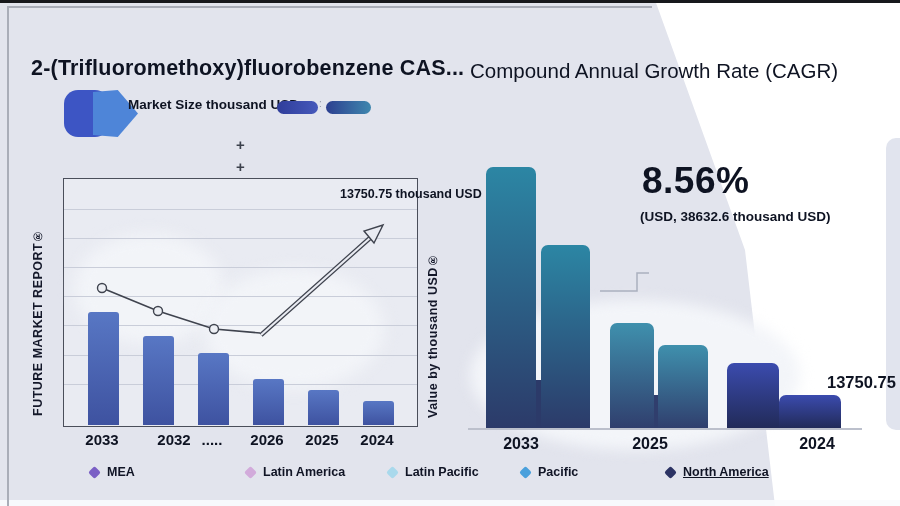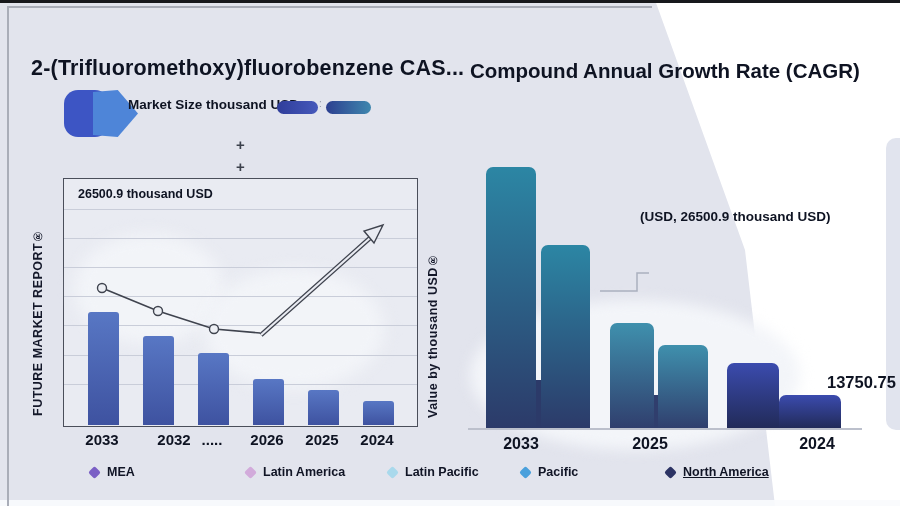--- a/index.html
+++ b/index.html
@@ -10,21 +10,21 @@
               clip-path:polygon(655px 0,100% 0,100% 100%,775px 100%,745px 250px);z-index:0;}
   .gray-sliver{position:absolute;left:886px;top:138px;width:14px;height:292px;background:#e1e4ee;
                border-radius:10px 0 0 10px;z-index:1;}
   .cloud{position:absolute;background:#f3f5f9;border-radius:50%;filter:blur(7px);z-index:1;}
   .top-strip{position:absolute;top:0;left:0;width:100%;height:3px;background:#17181c;z-index:8;}
   .frame-l{position:absolute;left:7px;top:6px;bottom:0;width:1.5px;background:#a9adb8;z-index:7;}
   .frame-t{position:absolute;left:7px;top:6px;width:645px;height:1.5px;background:#a9adb8;z-index:7;}
   .bottom-strip{position:absolute;bottom:0;left:0;width:100%;height:6px;background:#fafbfd;opacity:.9;z-index:6;}
   
   .left-title{position:absolute;left:31px;top:56px;font-size:21.5px;font-weight:800;letter-spacing:.2px;z-index:3;}
-  .right-title{position:absolute;left:470px;top:59px;font-size:20.5px;font-weight:700;z-index:3;}
+  .right-title{position:absolute;left:470px;top:59px;font-size:20.5px;font-weight:400;z-index:3;}
   .right-subtitle{position:absolute;left:575px;top:92px;width:170px;text-align:center;
                   font-size:12.5px;font-weight:700;z-index:3;}
   
   .logo-pill{position:absolute;left:64px;top:90px;width:45px;height:47px;border-radius:14px;
              background:#3d55c4;z-index:3;}
   .logo-hex{position:absolute;left:93px;top:90px;width:45px;height:47px;background:#4e85d8;
             clip-path:polygon(0 4%,55% 0,100% 50%,55% 100%,0 96%);z-index:3;}
   .market-size-label{position:absolute;left:128px;top:97px;font-size:13.5px;font-weight:800;z-index:3;}
   .pill1{position:absolute;left:277px;top:101px;width:41px;height:13px;border-radius:7px;
          background:linear-gradient(90deg,#2f3d9a,#4659bb);z-index:3;}
@@ -97,21 +97,21 @@
     <div class="panel-cloud" style="left:140px;top:90px;width:180px;height:120px;"></div>
     <div id="gridlines">
         <div class="gridline" style="top: 30px;"></div>
         <div class="gridline" style="top: 59px;"></div>
         <div class="gridline" style="top: 88px;"></div>
         <div class="gridline" style="top: 117px;"></div>
         <div class="gridline" style="top: 146px;"></div>
         <div class="gridline" style="top: 176px;"></div>
         <div class="gridline" style="top: 205px;"></div>
       </div>
-    <div class="ann" style="left:14px;top:8px;">26500.9 thousand USD</div>
+    <div class="ann" style="left:276px;top:8px;">13750.75 thousand USD</div>
     <div id="left-bars">
         <div class="lbar" style="left: 24px; height: 113px; background: linear-gradient(rgb(88, 119, 196), rgb(62, 82, 160));"></div>
         <div class="lbar" style="left: 79px; height: 89px; background: linear-gradient(rgb(88, 119, 196), rgb(62, 82, 160));"></div>
         <div class="lbar" style="left: 134px; height: 72px; background: linear-gradient(rgb(88, 119, 196), rgb(62, 82, 160));"></div>
         <div class="lbar" style="left: 189px; height: 46px; background: linear-gradient(rgb(88, 119, 196), rgb(62, 82, 160));"></div>
         <div class="lbar" style="left: 244px; height: 35px; background: linear-gradient(rgb(88, 119, 196), rgb(62, 82, 160));"></div>
         <div class="lbar" style="left: 299px; height: 24px; background: linear-gradient(rgb(88, 119, 196), rgb(62, 82, 160));"></div>
       </div>
     <svg id="trend" class="trend-svg" width="353" height="247" viewBox="0 0 353 247">
         <polyline points="38,109 94,132 150,150 196,154" fill="none" stroke="#3f434e" stroke-width="1.6"></polyline>
@@ -144,21 +144,22 @@
       <div class="rfill" style="left: 654px; width: 4px; top: 395px; height: 34px; background: rgb(48, 62, 109);"></div>
       <div class="rbar" style="left: 727px; width: 52px; top: 363px; height: 66px; background: linear-gradient(rgb(59, 75, 174), rgb(33, 42, 87));"></div>
       <div class="rbar" style="left: 779px; width: 62px; top: 395px; height: 34px; background: linear-gradient(rgb(59, 75, 174), rgb(33, 42, 87));"></div>
     </div>
   <div class="rbaseline"></div>
   <div id="right-xlabels">
       <div class="rxlabel" style="left: 485px;">2033</div>
       <div class="rxlabel" style="left: 614px;">2025</div>
       <div class="rxlabel" style="left: 781px;">2024</div>
     </div>
-  <div class="cagr-note">(USD, 26500.9 thousand USD)</div>
+  <div class="cagr-value">8.56%</div>
+  <div class="cagr-note">(USD, 38632.6 thousand USD)</div>
   <div class="value-label">13750.75</div>
   <svg class="step-svg" width="50" height="24" viewBox="0 0 50 24">
     <polyline points="0,21 37,21 37,3 49,3" fill="none" stroke="#aab0bf" stroke-width="1.5"></polyline>
   </svg>
 
   <div id="legend">
       <div class="legend-item" style="left: 90px;">
         <span class="diamond" style="background: rgb(122, 95, 197);"></span>
         <span class="legend-label">MEA</span>
       </div>

